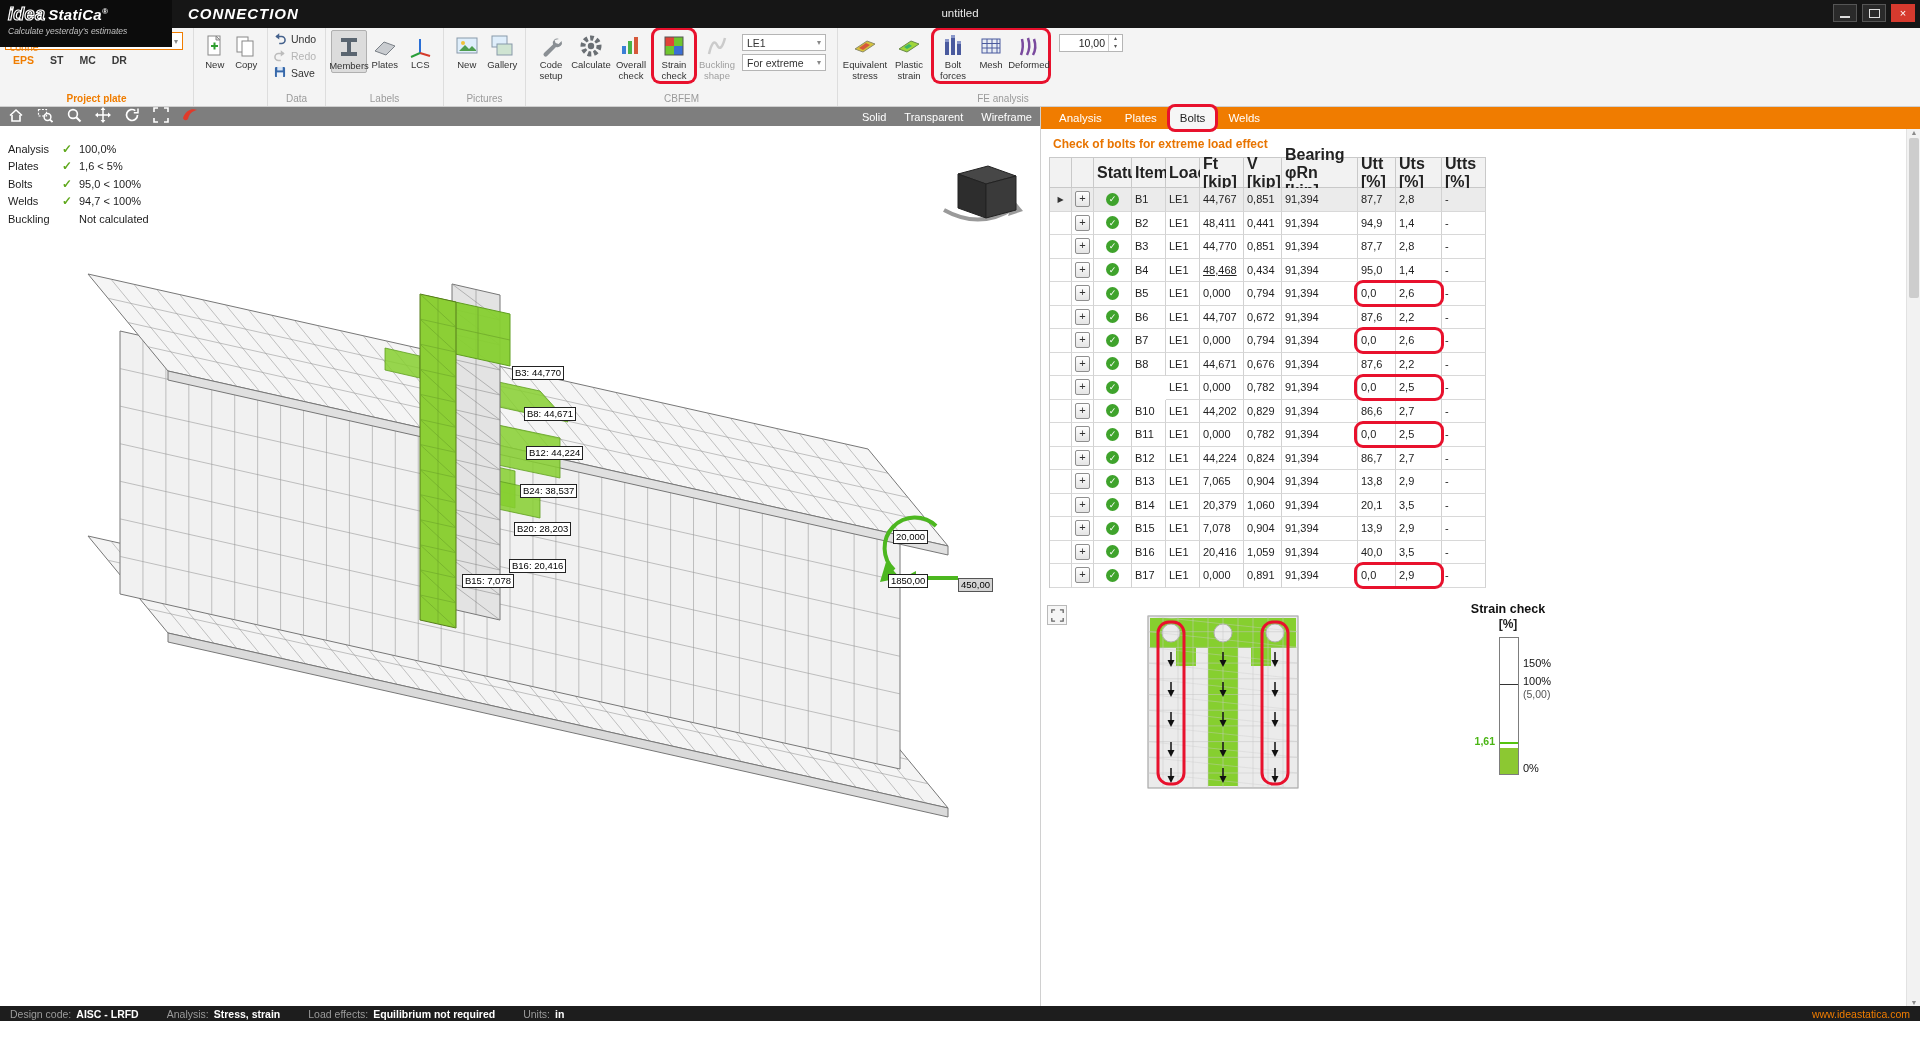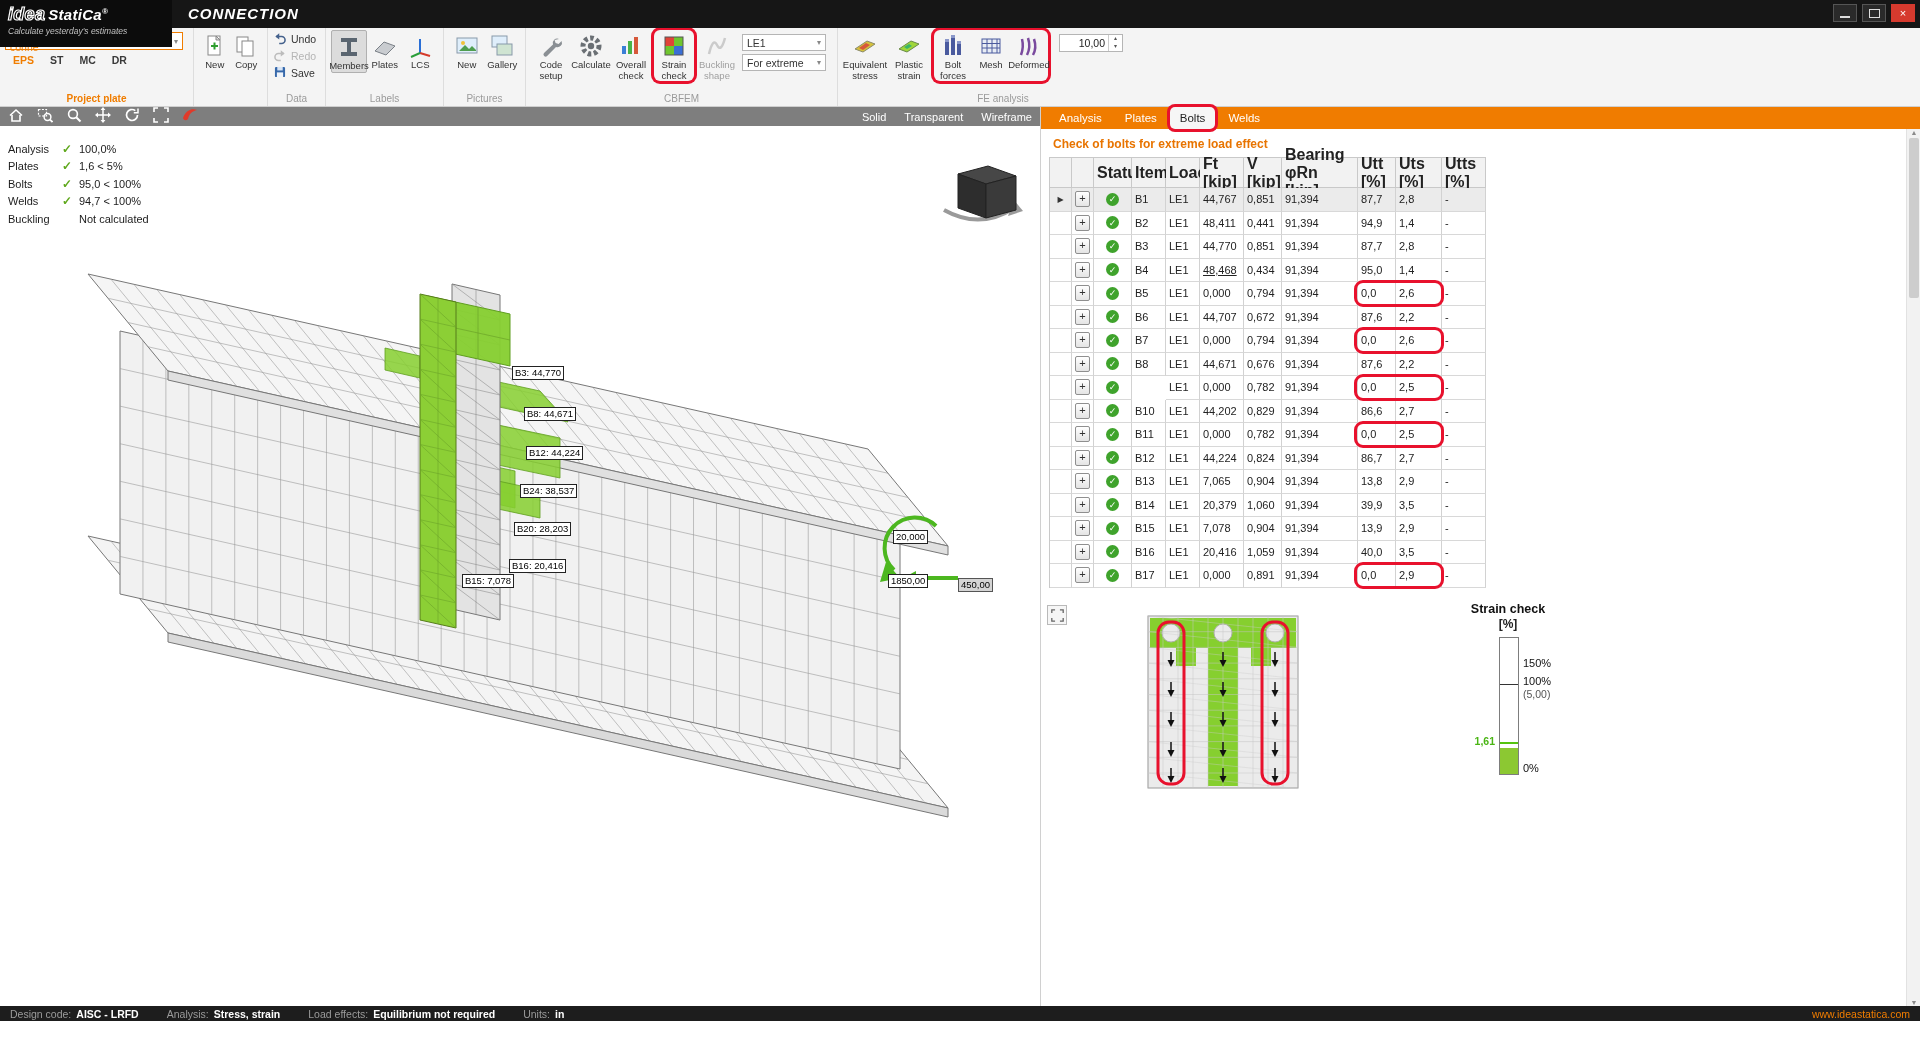--- a/index.html
+++ b/index.html
@@ -135,20 +135,21 @@
 <div class="app">
 
   <div class="titlebar">
     <div class="logo">
       <div class="logo-line">
         <span class="logo-idea">IDEA</span><span class="logo-statica">StatiCa</span><span class="reg">®</span>
       </div>
       <div class="tagline">Calculate yesterday's estimates</div>
     </div>
     <div class="module-name">CONNECTION</div>
+    <div class="doc-title">untitled</div>
     <div class="win-btns">
       <div class="winbtn">
           <span class="wb-min"></span>
         </div>
       <div class="winbtn">
           <span class="wb-max"></span>
         </div>
       <div class="winbtn close">×</div>
     </div>
   </div>
@@ -961,21 +962,21 @@
               <div class="plus-btn">+</div>
             </div>
             <div class="t-cell" style="width: 38px;">
               <div class="status-dot">✓</div>
             </div>
             <div class="t-cell" style="width: 34px;">B14</div>
             <div class="t-cell" style="width: 34px;">LE1</div>
             <div class="t-cell" style="width: 44px;">20,379</div>
             <div class="t-cell" style="width: 38px;">1,060</div>
             <div class="t-cell" style="width: 76px;">91,394</div>
-            <div class="t-cell" style="width: 38px;">39,9</div>
+            <div class="t-cell" style="width: 38px;">20,1</div>
             <div class="t-cell" style="width: 46px;">3,5</div>
             <div class="t-cell" style="width: 44px;">-</div>
           </div>
           <div class="t-row">
             <div class="t-cell" style="width: 22px;"></div>
             <div class="t-cell" style="width: 22px;">
               <div class="plus-btn">+</div>
             </div>
             <div class="t-cell" style="width: 38px;">
               <div class="status-dot">✓</div>

